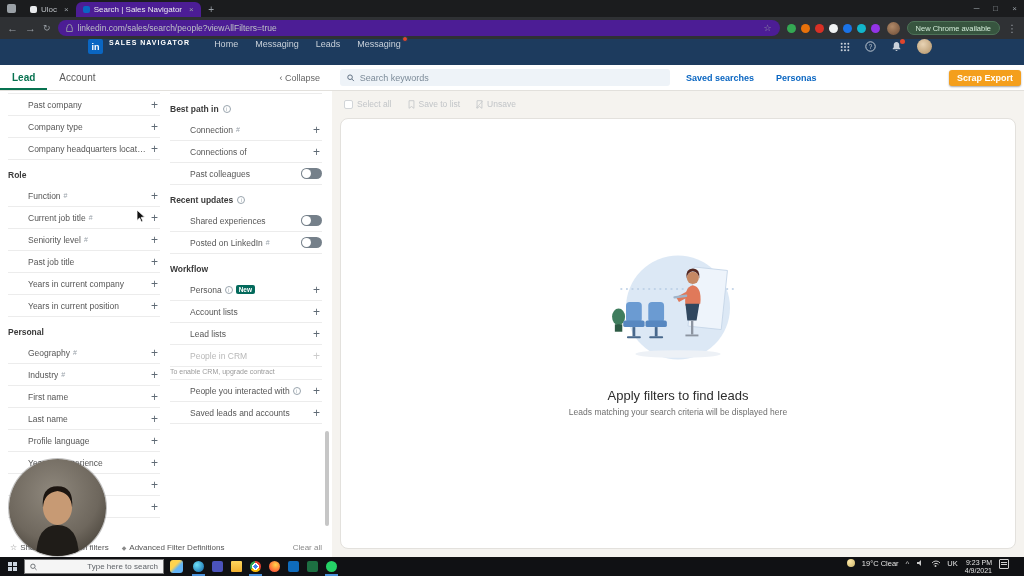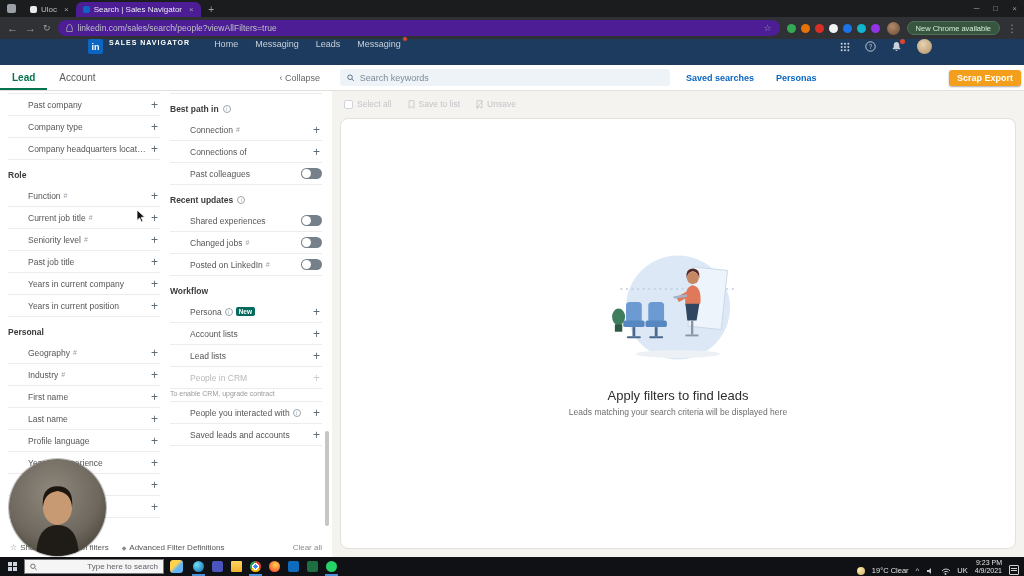--- a/index.html
+++ b/index.html
@@ -110,21 +110,21 @@
   .app.open::after{content:"";position:absolute;bottom:0;left:3px;right:3px;height:2px;background:#4a90d9;}
   .ic{width:11px;height:11px;display:block;}
   .ic-edge{border-radius:50%;background:radial-gradient(circle at 35% 35%,#6ee0f7,#0d62a8);}
   .ic-teams{background:#4b53bc;border-radius:2px;}
   .ic-folder{background:linear-gradient(#ffd75e,#f2b02e);border-radius:1px;}
   .ic-chrome{border-radius:50%;background:radial-gradient(circle,#4285f4 0 2.2px,#fff 2.2px 3.4px,rgba(0,0,0,0) 3.4px),conic-gradient(#ea4335 0 33%,#fbbc05 33% 66%,#34a853 66% 100%);}
   .ic-firefox{border-radius:50%;background:radial-gradient(circle at 60% 35%,#ffd54a,#ff7139 60%,#e3364f);}
   .ic-outlook{background:#0f6cbd;border-radius:2px;}
   .ic-excel{background:#1d6f42;border-radius:2px;}
   .ic-whatsapp{border-radius:50%;background:#25d366;}
-  .tray{margin-left:auto;display:flex;align-items:flex-end;gap:7px;padding-right:5px;color:#e4e4e4;}
+  .tray{margin-left:auto;display:flex;align-items:flex-start;gap:7px;padding-right:15px;color:#e4e4e4;}
   .chev{font-size:8px;color:#cfcfcf;}
   .trtxt{font-size:7.5px;white-space:nowrap;}
   .moon{width:8px;height:8px;border-radius:50%;background:radial-gradient(circle at 30% 30%,#ffe9a8,#c9b36a);}
   .clock{font-size:7px;line-height:8px;text-align:right;}
   .notif{width:10px;height:10px;border:1px solid #cfcfcf;border-radius:1px;position:relative;}
   .notif::after{content:"";position:absolute;left:1px;right:1px;top:2px;height:1px;background:#cfcfcf;box-shadow:0 2px 0 #cfcfcf;}
 </style>
 </head>
 <body>
 
@@ -374,29 +374,20 @@
               <span class="knob"></span>
             </span>
           </div>
           <div class="frow fheader">
             <span class="fh-label">Recent updates</span>
             <span class="info">i</span>
           </div>
           <div class="frow">
             <div class="fleft">
               <span class="flabel">Shared experiences</span>
-            </div>
-            <span class="toggle">
-              <span class="knob"></span>
-            </span>
-          </div>
-          <div class="frow">
-            <div class="fleft">
-              <span class="flabel">Changed jobs</span>
-              <span class="hash">#</span>
             </div>
             <span class="toggle">
               <span class="knob"></span>
             </span>
           </div>
           <div class="frow">
             <div class="fleft">
               <span class="flabel">Posted on LinkedIn</span>
               <span class="hash">#</span>
             </div>

